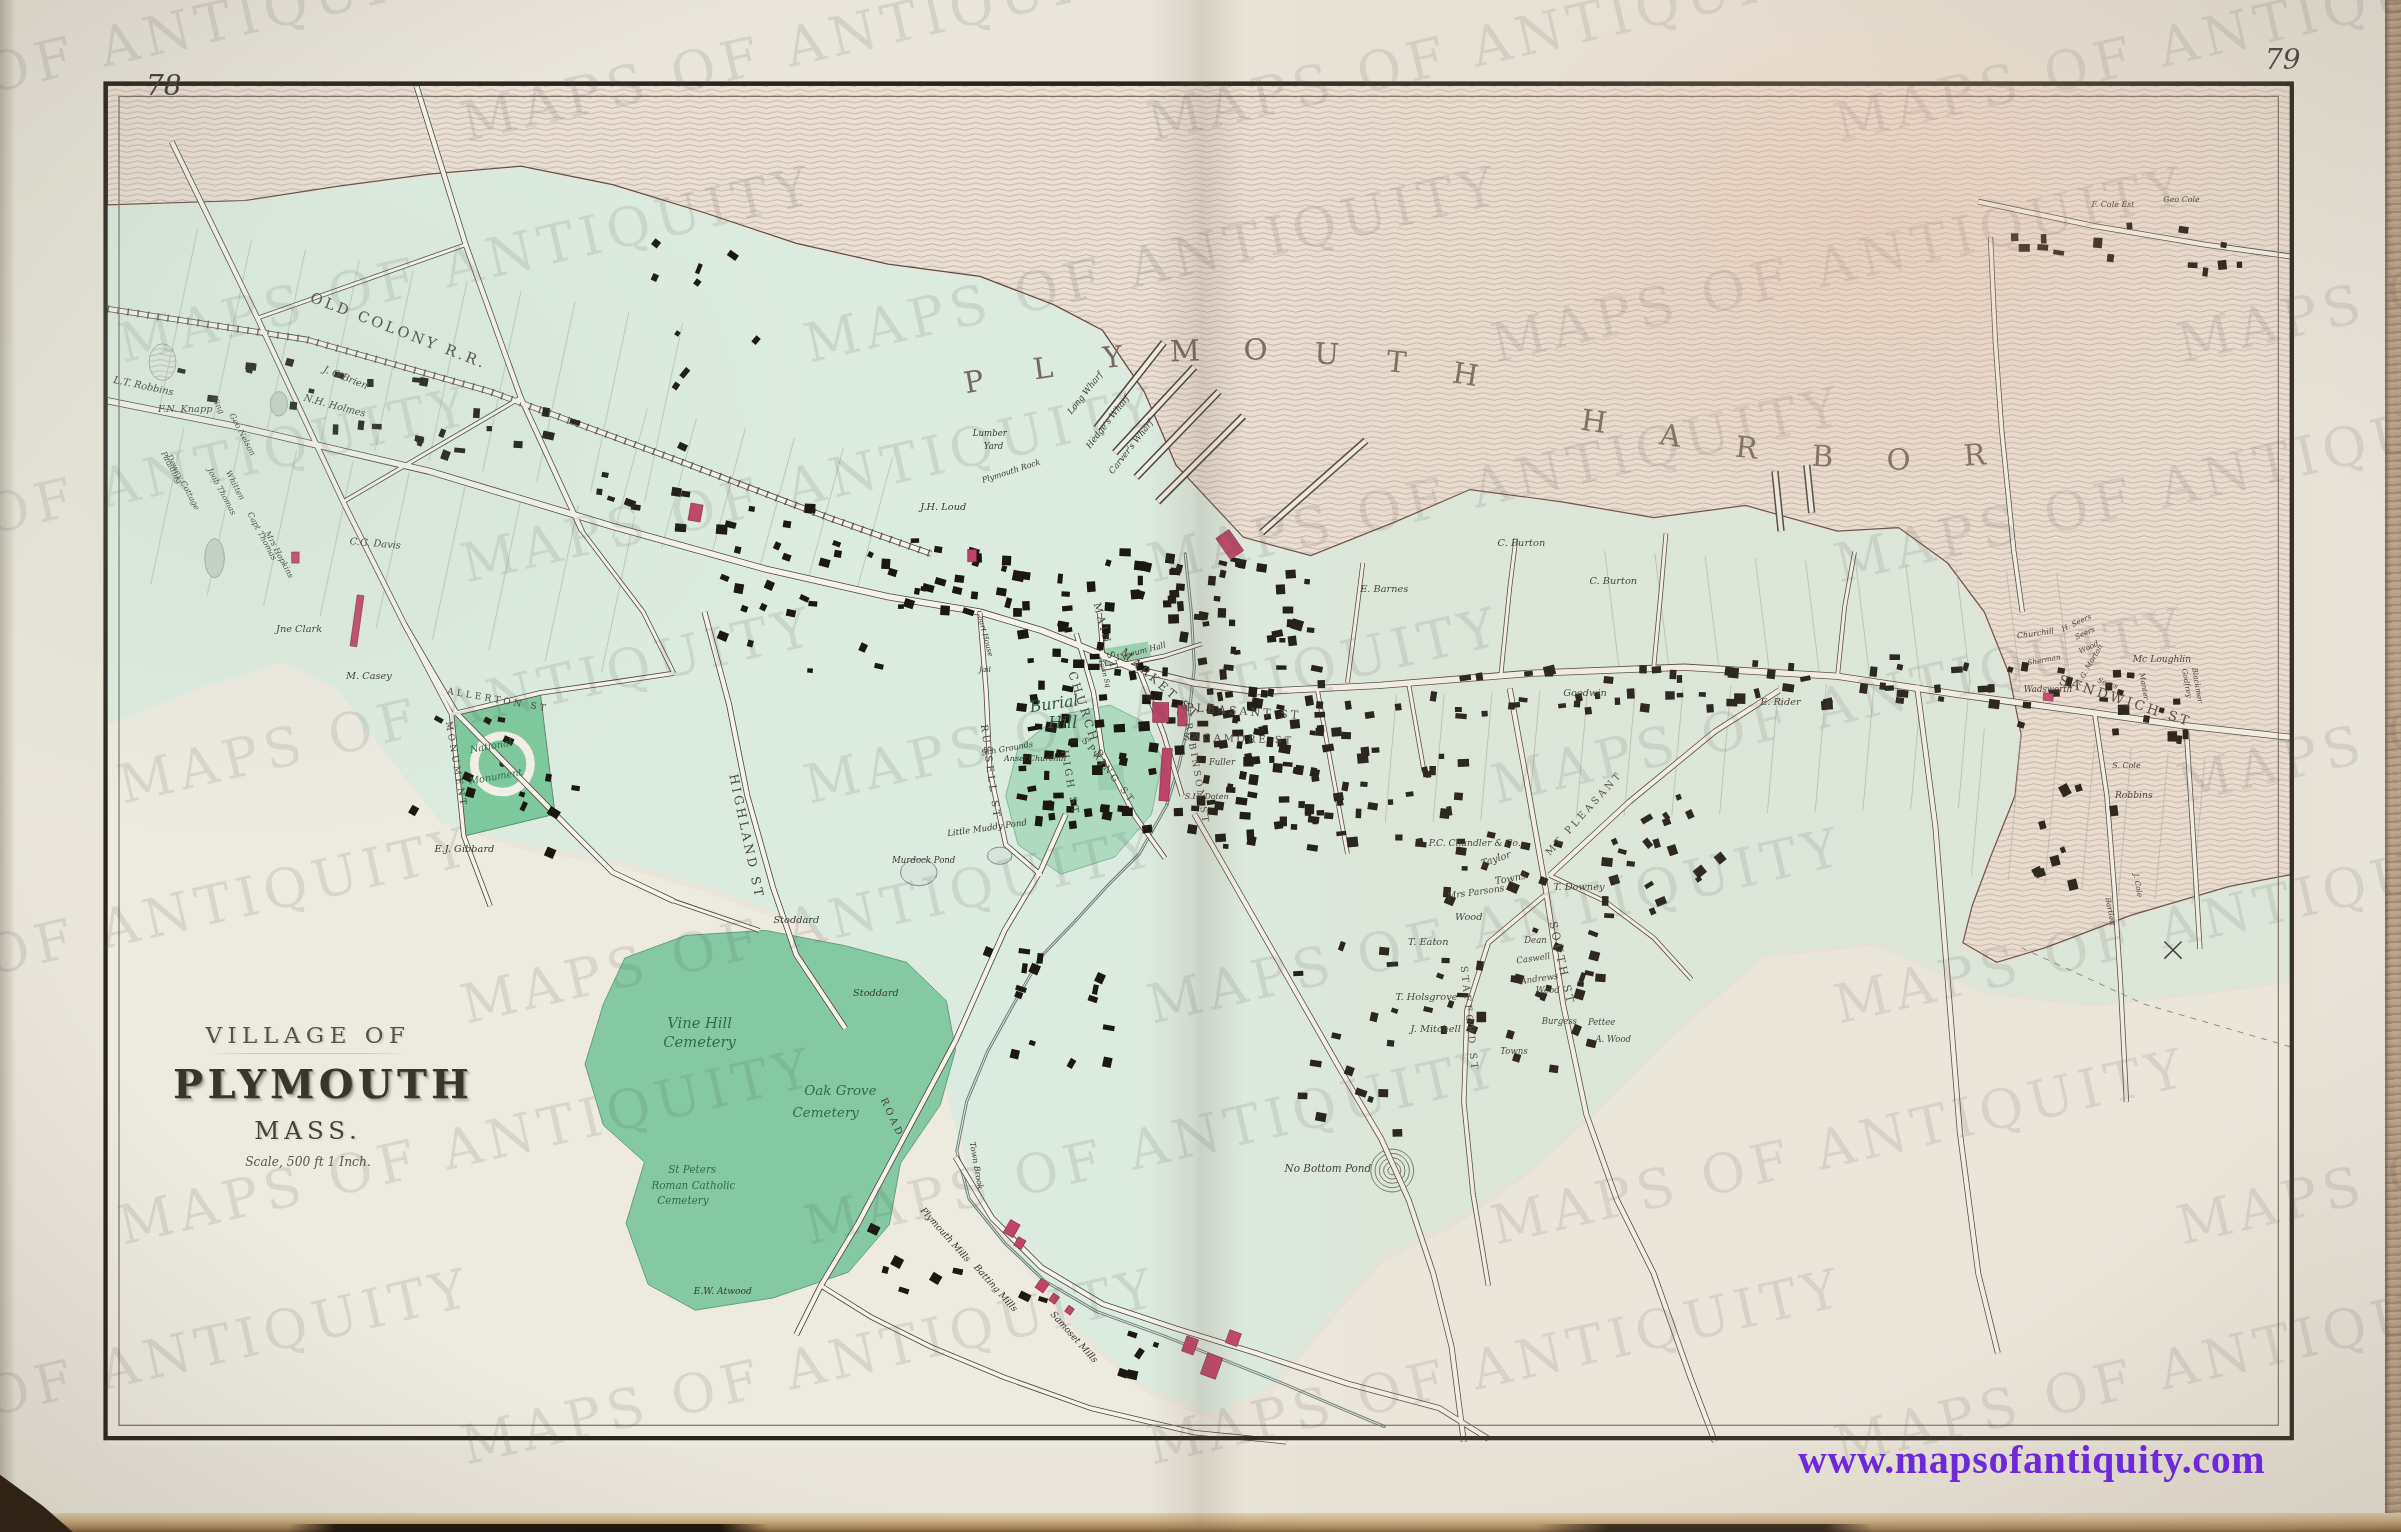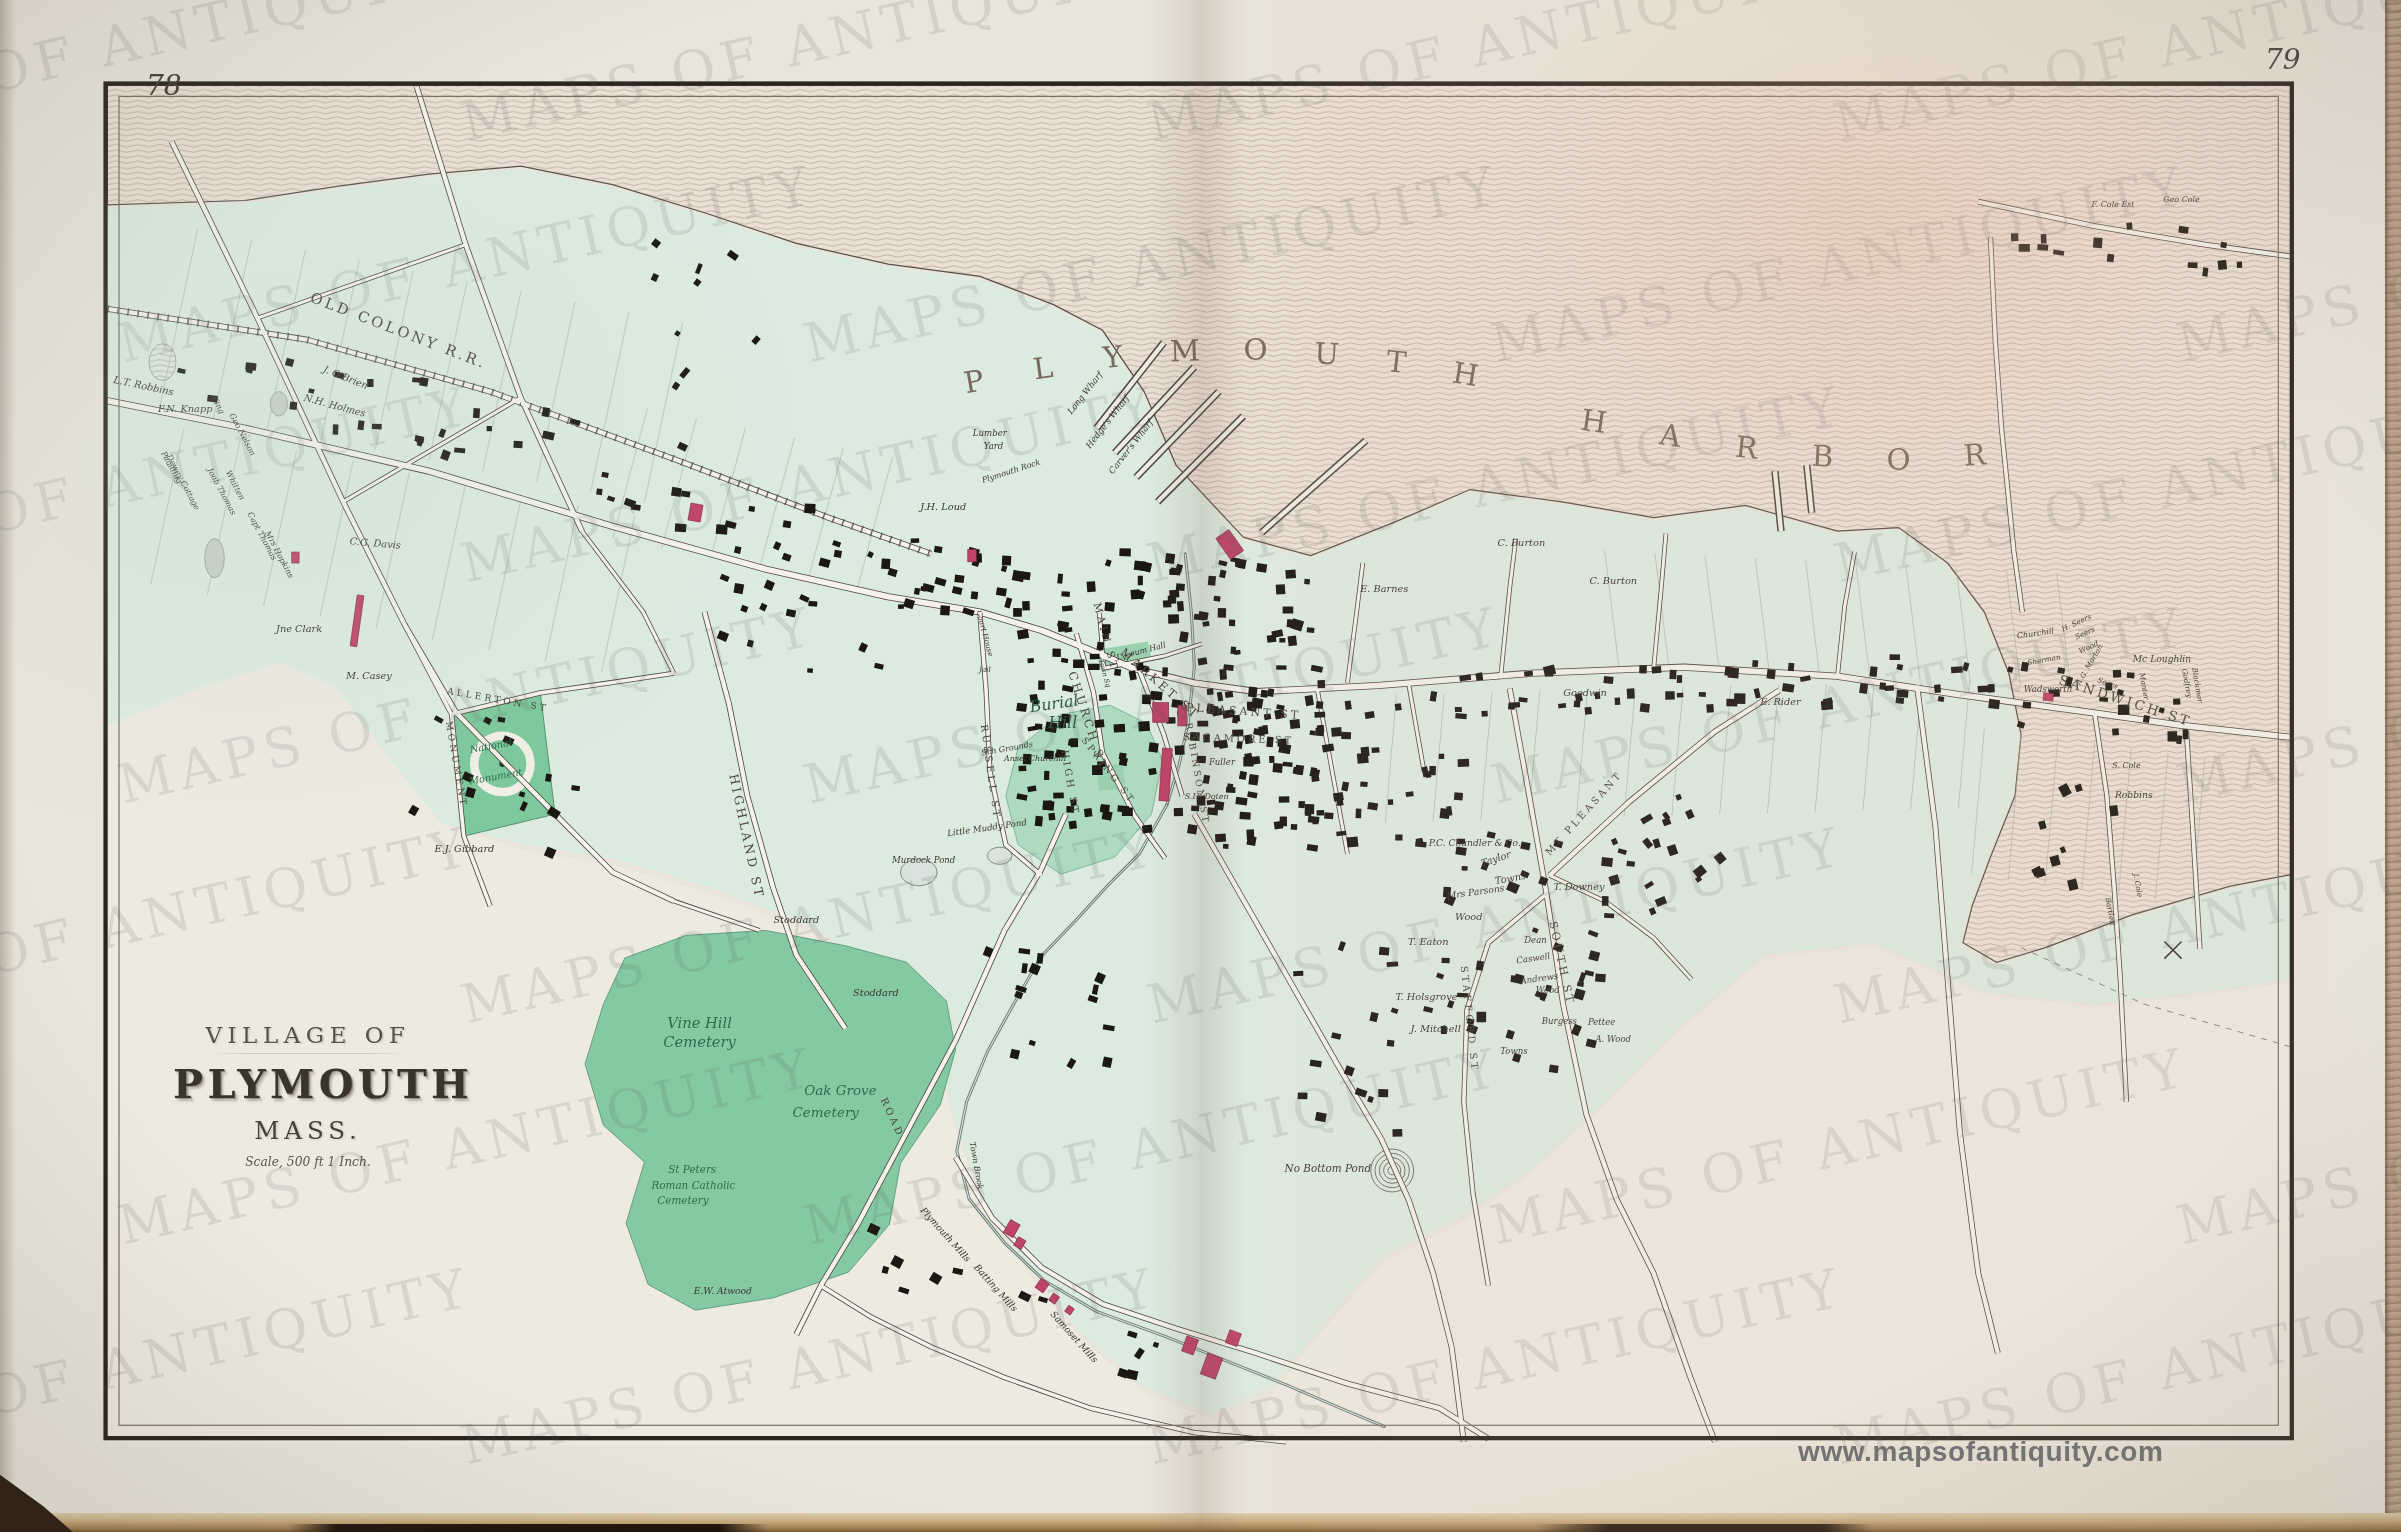--- a/index.html
+++ b/index.html
@@ -25,22 +25,22 @@
       radial-gradient(796px 582px at 10% 28%,rgba(188,205,186,.22),rgba(188,205,186,0) 70%),
       linear-gradient(90deg,rgba(0,0,0,0) 48%,rgba(215,185,160,.10) 58%,rgba(215,185,160,.10) 94%,rgba(0,0,0,0) 100%),
       radial-gradient(ellipse at 50% 48%,rgba(0,0,0,0) 70%,rgba(90,75,58,.15) 100%);}
   .gutter{position:absolute;left:1147px;top:0;width:98px;height:1533px;z-index:5;pointer-events:none;
     background:linear-gradient(90deg,rgba(110,90,70,0) 0,rgba(110,90,70,.10) 45%,rgba(110,90,70,.16) 55%,rgba(110,90,70,0) 100%);}
   
   .page-num{position:absolute;font-style:italic;font-size:28px;color:#45403a;z-index:4;}
   .page-num.left{left:146px;top:69px;}
   .page-num.right{left:2265px;top:43px;}
   .url{position:absolute;left:1798px;top:1436px;z-index:10;
-    font-family:Liberation Sans, sans-serif;font-weight:bold;font-size:28px;
-    letter-spacing:0.6px;color:#737373;}
+    font-family:Liberation Serif, serif;font-weight:bold;font-size:40px;
+    letter-spacing:0.6px;color:#6d28d9;}
   
   .cartouche{position:absolute;left:173px;top:1022px;width:270px;text-align:center;z-index:3;color:#453e33;}
   .c-villageof{font-size:23px;letter-spacing:5.5px;color:#565048;
     text-shadow:0.6px 0.6px 0.6px rgba(255,255,255,.7),1.2px 1.2px 1.2px rgba(90,85,75,.35);}
   .c-flourish{height:6.1px;margin:2.5px 37px;
     background:linear-gradient(90deg,rgba(90,85,75,0),rgba(90,85,75,.45) 20%,rgba(90,85,75,.45) 80%,rgba(90,85,75,0));
     clip-path:polygon(0 45%,100% 45%,100% 55%,0 55%);}
   .c-plymouth{font-size:40px;font-weight:bold;letter-spacing:4.3px;color:#3a352c;margin-top:3.7px;
     text-shadow:1.2px 1.2px 0 rgba(120,112,100,.55),2.5px 3.1px 2.5px rgba(100,92,80,.4);}
   .c-mass{font-size:24.5px;letter-spacing:4.9px;margin-top:8.6px;color:#474137;

